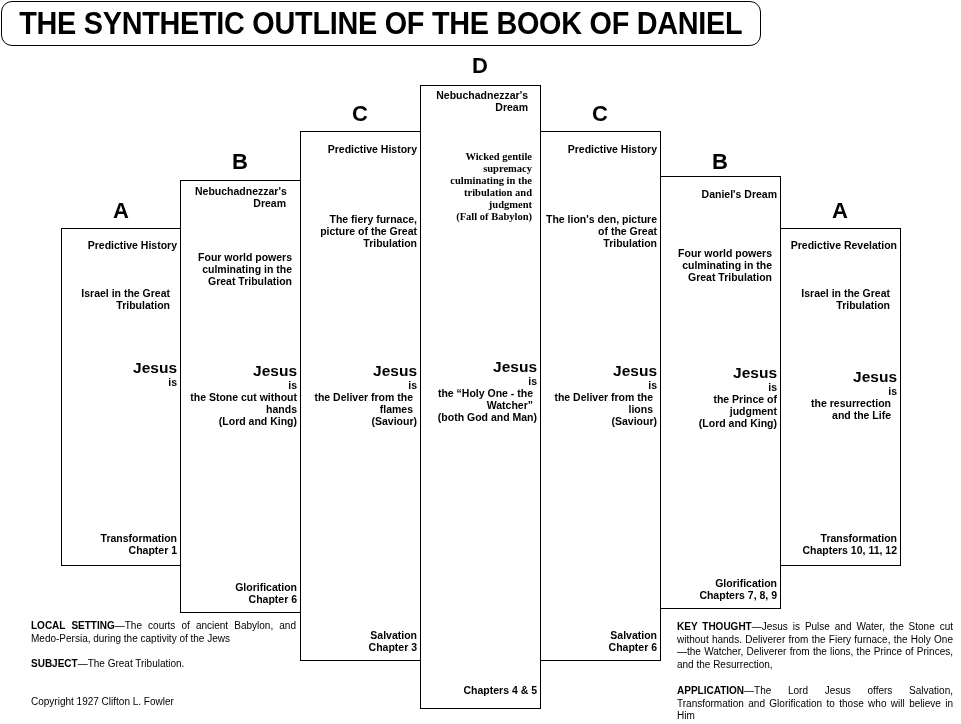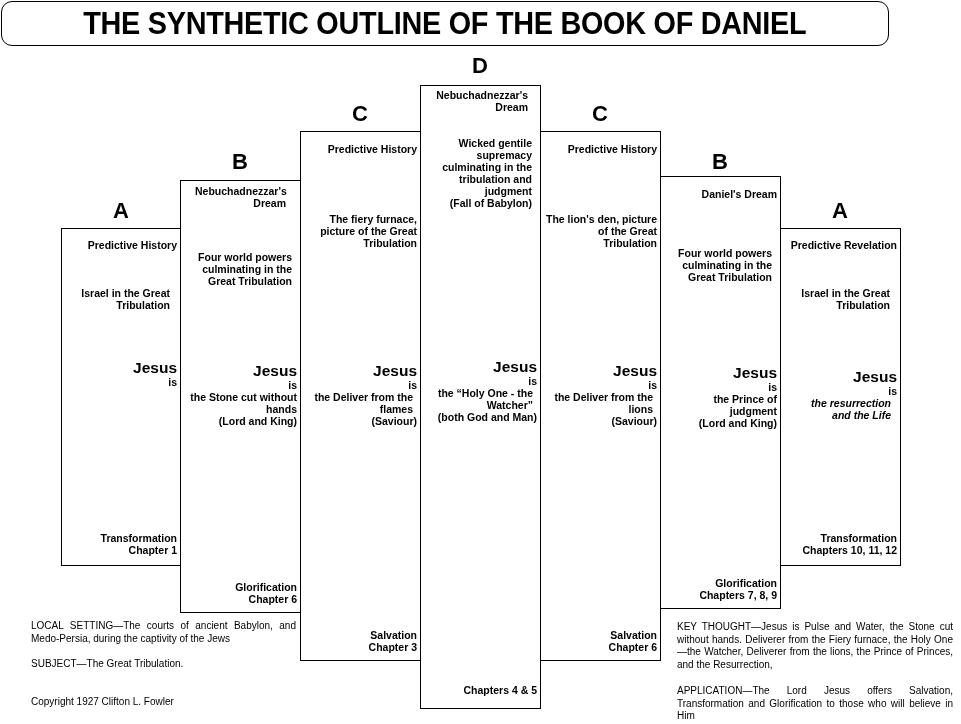--- a/index.html
+++ b/index.html
@@ -2,21 +2,21 @@
 <html><head>
 <meta charset="utf-8">
 <style>
   html, body { margin: 0; padding: 0; }
   body {
     width: 961px; height: 724px; position: relative; overflow: hidden;
     background: #ffffff; color: #000000;
     font-family: "Liberation Sans", sans-serif;
   }
   .title-box {
-    position: absolute; left: 1px; top: 1px; width: 888px; height: 45px;
+    position: absolute; left: 1px; top: 1px; width: 760px; height: 45px;
     border: 1.5px solid #000; border-radius: 11px; box-sizing: border-box;
     display: flex; align-items: center; justify-content: center;
   }
   .title-text {
     font-family: "Liberation Sans", sans-serif; font-weight: bold;
     font-size: 31px; letter-spacing: -0.3px; transform: scaleX(0.93);
     white-space: nowrap;
   }
   .letter {
     position: absolute; width: 120px; text-align: center;
@@ -29,21 +29,21 @@
   .blk {
     position: absolute; left: 0; right: 0; text-align: right;
     font-weight: bold; font-size: 10.5px; line-height: 12px;
     padding: 0 3px;
   }
   .jesus-name { font-size: 15.5px; line-height: 17px; display: block; }
   .jesus-line { display: block; }
   .note {
     position: absolute; font-size: 10px; line-height: 12.5px; text-align: justify;
   }
-  .note b { font-weight: normal; }
+  .note b { font-weight: bold; }
 </style>
 </head>
 <body>
 
 <div class="title-box">
   <span class="title-text">THE SYNTHETIC OUTLINE OF THE BOOK OF DANIEL</span>
 </div>
 
 <div class="letter" style="left:61px; top:198px;">A</div>
 <div class="letter" style="left:180px; top:149px;">B</div>
@@ -91,21 +91,21 @@
     <span class="jesus-line">(Saviour)</span>
   </div>
   <div class="blk" style="top:497px;">
     <span class="jesus-line">Salvation</span>
     <span class="jesus-line">Chapter 3</span>
   </div>
 </div>
 
 <div class="col" style="left:420px; top:85px; height:624px;">
   <div class="blk" style="top:3px; padding:0 12px;">Nebuchadnezzar's Dream</div>
-  <div class="blk" style="top:51px; padding:0 8px;">
+  <div class="blk" style="top:65px; padding:0 8px;font-family:Liberation Serif, serif;">
     <span class="jesus-line">Wicked gentile supremacy culminating in the tribulation and judgment</span>
     <span class="jesus-line">(Fall of Babylon)</span>
   </div>
   <div class="blk" style="top:272px;">
     <span class="jesus-name">Jesus</span>
     <span class="jesus-line">is</span>
     <span class="jesus-line" style="padding:0 4px;">the “Holy One - the Watcher”</span>
     <span class="jesus-line">(both God and Man)</span>
   </div>
   <div class="blk" style="top:598px;">
@@ -142,21 +142,21 @@
     <span class="jesus-line">Chapters 7, 8, 9</span>
   </div>
 </div>
 
 <div class="col" style="left:780px; top:228px; height:338px;">
   <div class="blk" style="top:10px;">Predictive Revelation</div>
   <div class="blk" style="top:58px; padding:0 10px;">Israel in the Great Tribulation</div>
   <div class="blk" style="top:139px;">
     <span class="jesus-name">Jesus</span>
     <span class="jesus-line">is</span>
-    <span class="jesus-line" style="padding:0 6px;font-style:italic;">the resurrection and the Life</span>
+    <span class="jesus-line" style="padding:0 6px;">the resurrection and the Life</span>
   </div>
   <div class="blk" style="top:303px;">
     <span class="jesus-line">Transformation</span>
     <span class="jesus-line">Chapters 10, 11, 12</span>
   </div>
 </div>
 
 <div class="note" style="left:31px; top:620px; width:265px;">
   <b>LOCAL SETTING</b><span>—The courts of ancient Babylon, and Medo-Persia, during the captivity of the Jews</span>
 </div>

